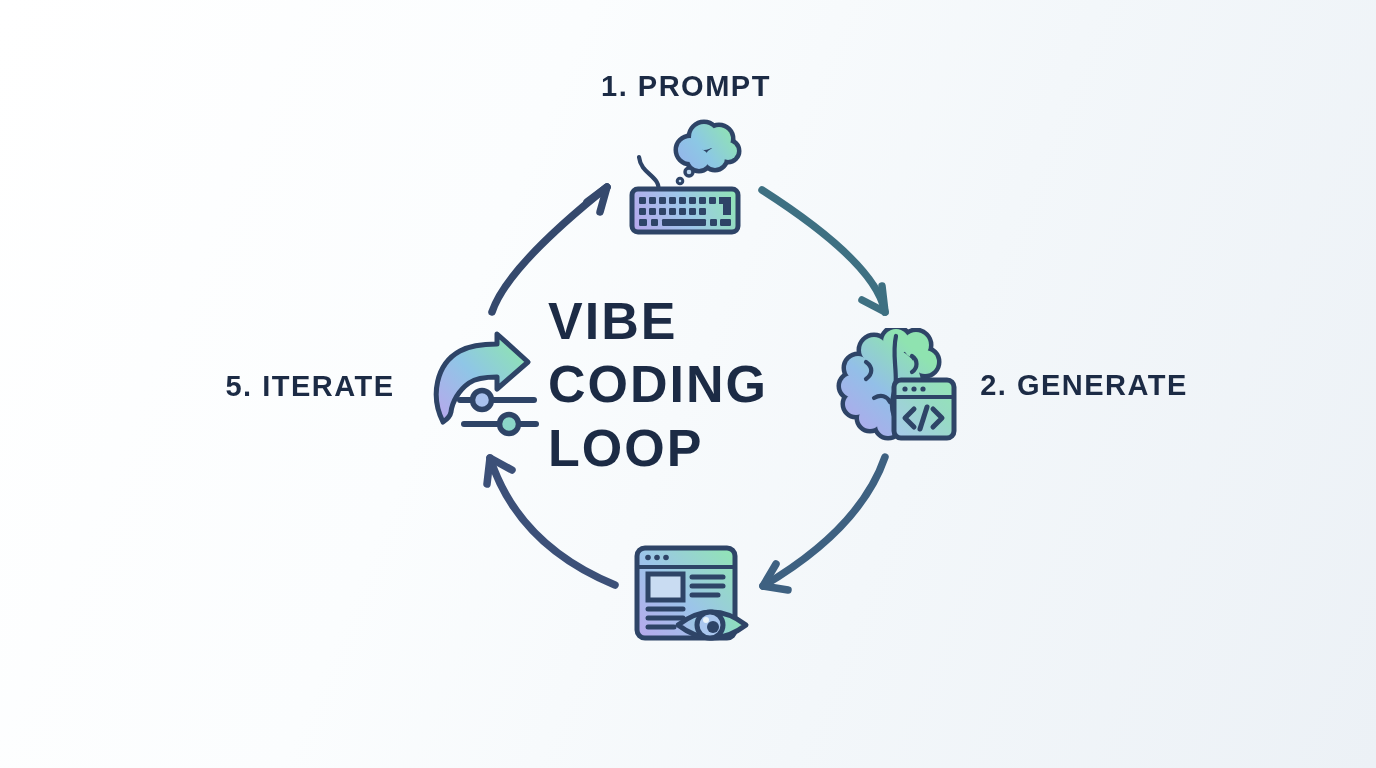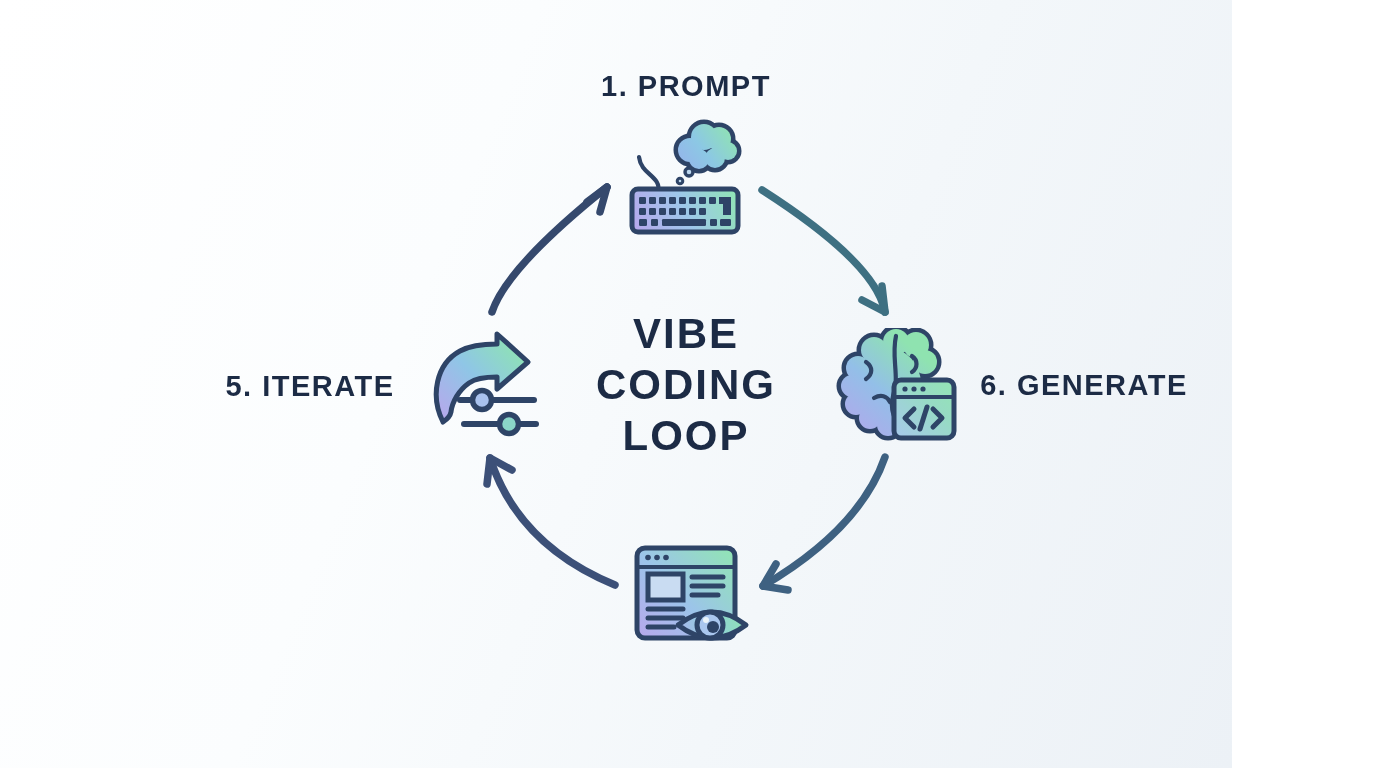--- a/index.html
+++ b/index.html
@@ -1,19 +1,19 @@
 <!DOCTYPE html>
 <html><head>
 <meta charset="utf-8">
 <style>
   html, body { margin: 0; padding: 0; }
   body { font-family: "Liberation Sans", sans-serif; }
   .canvas {
     position: relative;
-    width: 1232px;
+    width: 1376px;
     height: 768px;
     overflow: hidden;
     background: linear-gradient(112deg, #ffffff 0%, #fbfdfe 35%, #f3f7fa 65%, #ecf1f6 100%);
   }
   .arrows-layer {
     position: absolute;
     left: 0; top: 0;
   }
   .icon {
     position: absolute;
@@ -22,28 +22,27 @@
     position: absolute;
     transform: translate(-50%, -50%);
     font-weight: 800;
     font-size: 29px;
     letter-spacing: 1.5px;
     color: #1c2b45;
     white-space: nowrap;
   }
   .center-title {
     position: absolute;
-    left: 686px; top: 385px;
+    left: 658px; top: 385px;
     transform: translate(-50%, -50%);
     font-weight: 800;
-    font-size: 42px;
+    font-size: 52px;
     line-height: 1.22;
     letter-spacing: 2px;
     color: #1c2b45;
-    text-align: center;
     white-space: pre-line;
   }
   #lbl-prompt   { left: 686px;  top: 86px;  }
   #lbl-generate { left: 1084px; top: 385px; }
   #lbl-preview  { left: 687px;  top: 688px; }
   #lbl-iterate  { left: 310px;  top: 386px; }
   #icon-keyboard { left: 618px; top: 112px; }
   #icon-brain    { left: 836px; top: 328px; }
   #icon-preview  { left: 628px; top: 538px; }
   #icon-iterate  { left: 424px; top: 328px; }
@@ -246,20 +245,20 @@
       <path d="M 36 72 L 110 72" stroke="#2e4467" stroke-width="6" stroke-linecap="round" fill="none"></path>
       <circle cx="58" cy="72" r="9.5" fill="#a9c2ee" stroke="#2e4467" stroke-width="5.5"></circle>
     </g>
     <g>
       <path d="M 40 96 L 112 96" stroke="#2e4467" stroke-width="6" stroke-linecap="round" fill="none"></path>
       <circle cx="85" cy="96" r="9.5" fill="#8ad6c8" stroke="#2e4467" stroke-width="5.5"></circle>
     </g>
   </svg>
 
   <div id="lbl-prompt" class="step-label">1. PROMPT</div>
-  <div id="lbl-generate" class="step-label">6. GENERATE</div>
+  <div id="lbl-generate" class="step-label">2. GENERATE</div>
   <div id="lbl-iterate" class="step-label">5. ITERATE</div>
 
   <div class="center-title">VIBE
 CODING
 LOOP</div>
 
 </div>
 
 </body></html>

